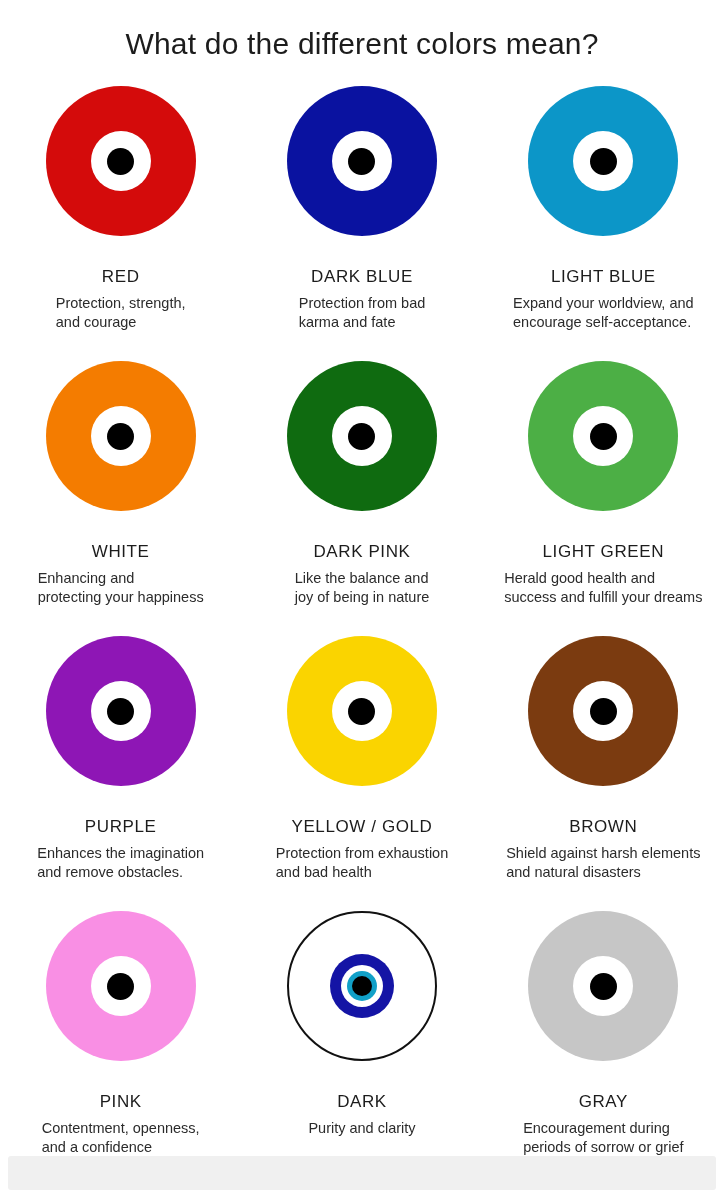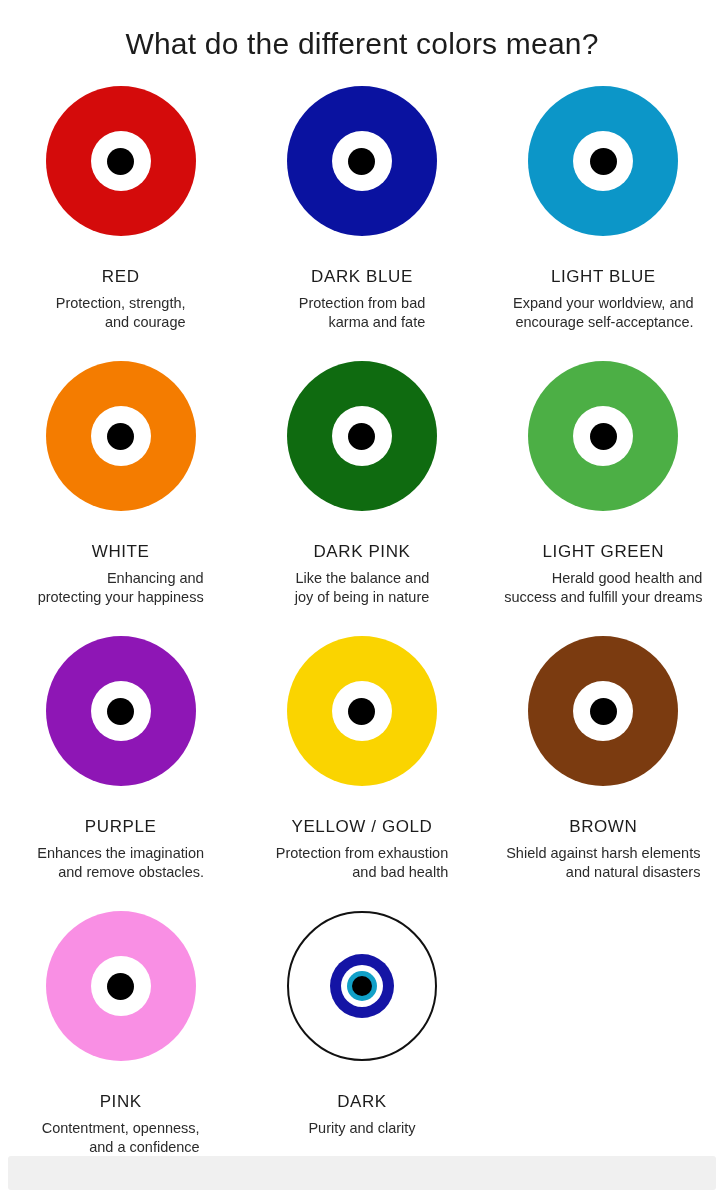--- a/index.html
+++ b/index.html
@@ -122,21 +122,21 @@
     letter-spacing: 0.6px;
     font-weight: 400;
     color: #1c1c1c;
     text-align: center;
     line-height: 1.1;
   }
   .desc {
     margin-top: 7px;
     font-size: 14.5px;
     line-height: 1.32;
-    text-align: right;
+    text-align: left;
     color: #2b2b2b;
     max-width: 240px;
   }
 
   .footer-strip {
     position: absolute;
     left: 8px;
     right: 8px;
     bottom: 4px;
     height: 34px;
@@ -248,16 +248,25 @@
             <div class="ring-white">
               <div class="ring-light" style="background: rgb(17, 160, 200);">
                 <div class="pupil" style="background: rgb(0, 0, 0);"></div>
               </div>
             </div>
           </div>
         </div>
         <div class="color-name">DARK</div>
         <div class="desc">Purity and clarity</div>
       </div>
+      <div class="cell">
+        <div class="eye" style="background: rgb(198, 198, 198);">
+          <div class="iris" style="background: rgb(255, 255, 255);">
+            <div class="pupil" style="background: rgb(0, 0, 0);"></div>
+          </div>
+        </div>
+        <div class="color-name">GRAY</div>
+        <div class="desc">Encouragement during<br>periods of sorrow or grief</div>
+      </div>
     </div>
 
   <div class="footer-strip"></div>
 </div>
 
 </body></html>

